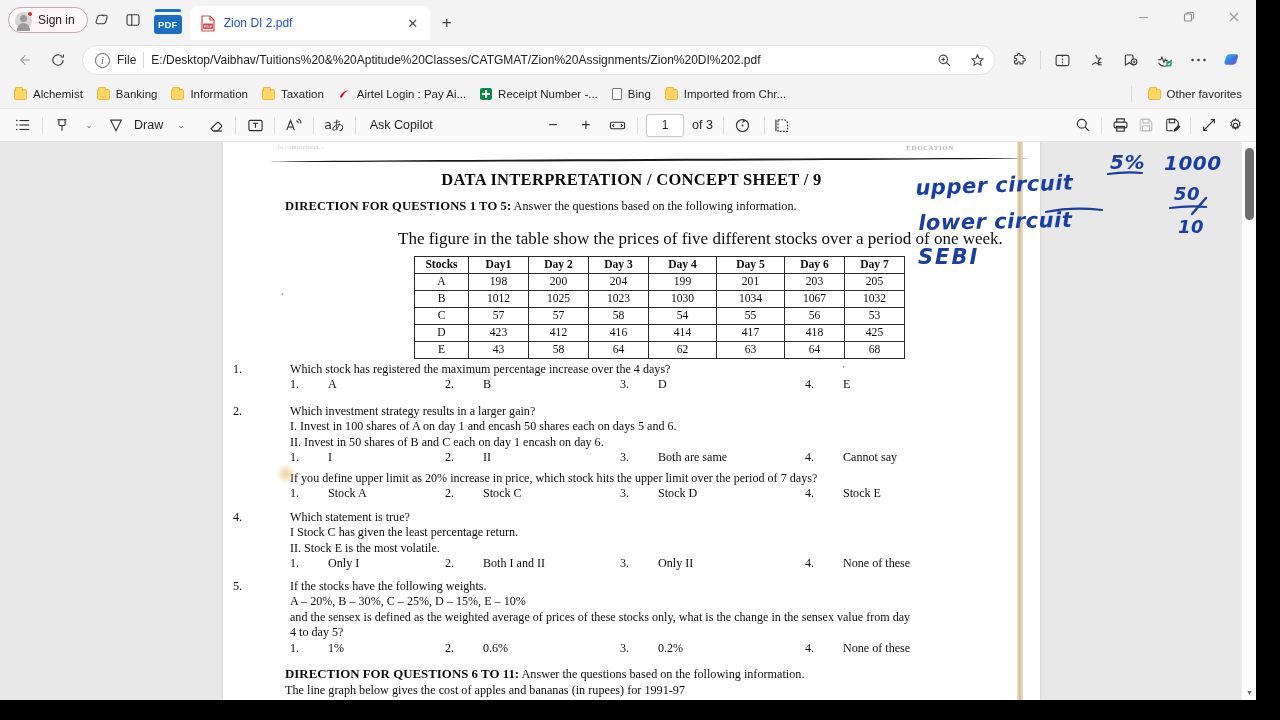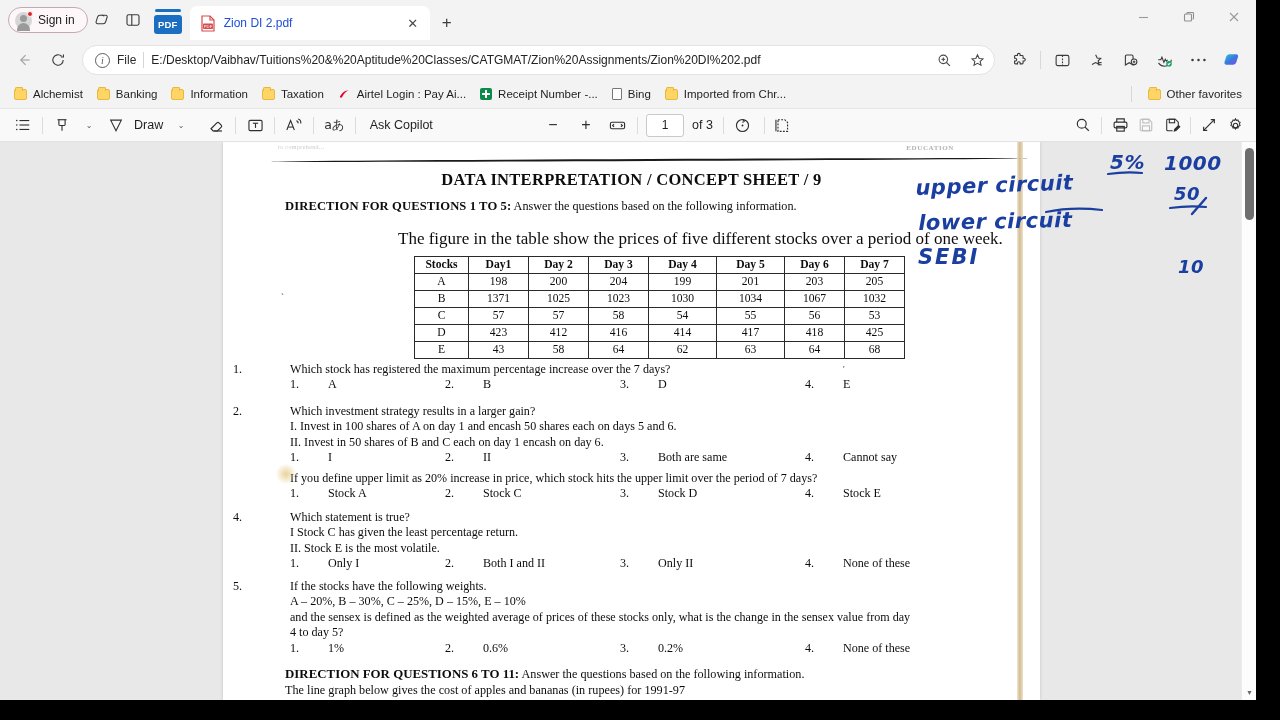--- a/index.html
+++ b/index.html
@@ -711,21 +711,21 @@
           <td>198</td>
           <td>200</td>
           <td>204</td>
           <td>199</td>
           <td>201</td>
           <td>203</td>
           <td>205</td>
         </tr>
         <tr>
           <td>B</td>
-          <td>1371</td>
+          <td>1012</td>
           <td>1025</td>
           <td>1023</td>
           <td>1030</td>
           <td>1034</td>
           <td>1067</td>
           <td>1032</td>
         </tr>
         <tr>
           <td>C</td>
           <td>57</td>
@@ -755,21 +755,21 @@
           <td>63</td>
           <td>64</td>
           <td>68</td>
         </tr>
       </tbody>
         </table>
 
       <div class="qblock" style="left:10px; top:220px; right:0;">
         <span class="qnum">1.</span>
         <div class="qbody">
-          <div>Which stock has registered the maximum percentage increase over the 7 days?</div>
+          <div>Which stock has registered the maximum percentage increase over the 4 days?</div>
           <div class="opts">
             <span class="opt o1"><span class="on">1.</span><span>A</span></span>
             <span class="opt o2"><span class="on">2.</span><span>B</span></span>
             <span class="opt o3"><span class="on">3.</span><span>D</span></span>
             <span class="opt o4"><span class="on">4.</span><span>E</span></span>
           </div>
         </div>
       </div>
 
       <div class="qblock" style="left:10px; top:262px; right:0;">
@@ -849,21 +849,21 @@
       <span class="hw" style="left:-125px; top:34px; font-size:21px; transform:rotate(-2deg);">upper circuit</span>
       <span class="hw" style="left:-122px; top:69px; font-size:21px; transform:rotate(-1.2deg);">lower circuit</span>
       <span class="hw" style="left:-122px; top:103px; font-size:21px; letter-spacing:2px;">SEBI</span>
       <svg width="240" height="170" style="position:absolute; left:-140px; top:0;">
         <path d="M146 70 C 165 66, 185 66, 202 68" stroke="#1b3fa0" stroke-width="2.2" fill="none" stroke-linecap="round"></path>
       </svg>
 
       <span class="hw" style="left:70px; top:8px; font-size:20px;">5%</span>
       <span class="hw" style="left:124px; top:9px; font-size:20px;">1000</span>
       <span class="hw" style="left:134px; top:41px; font-size:18px;">50</span>
-      <span class="hw" style="left:138px; top:74px; font-size:18px;margin-top:40px;">10</span>
+      <span class="hw" style="left:138px; top:74px; font-size:18px;">10</span>
       <svg width="230" height="120" style="position:absolute; left:40px; top:0;">
         <path d="M28 32 C 42 30, 52 30, 62 31" stroke="#1b3fa0" stroke-width="2.2" fill="none" stroke-linecap="round"></path>
         <path d="M90 66 C 104 64, 116 64, 126 65" stroke="#1b3fa0" stroke-width="2.2" fill="none" stroke-linecap="round"></path>
         <path d="M112 72 l 14 -16" stroke="#1b3fa0" stroke-width="2.4" fill="none" stroke-linecap="round"></path>
       </svg>
     </div>
 
     <div class="scrollbar">
       <div class="sb-thumb"></div>
       <div class="sb-arrow sb-down">▼</div>

